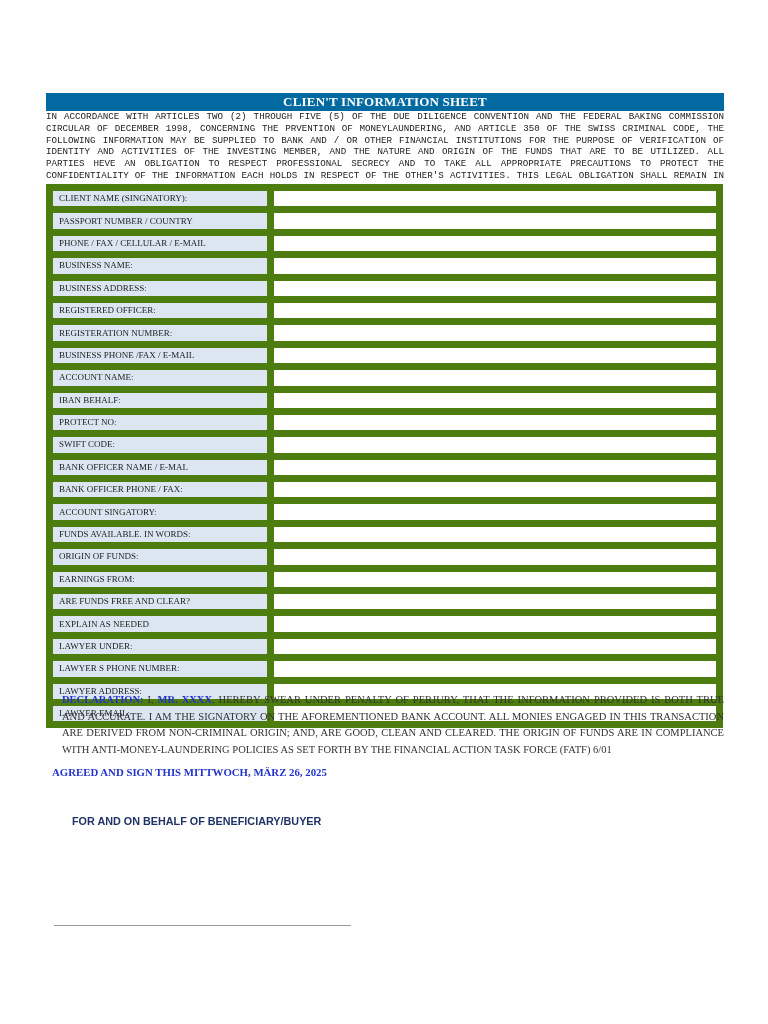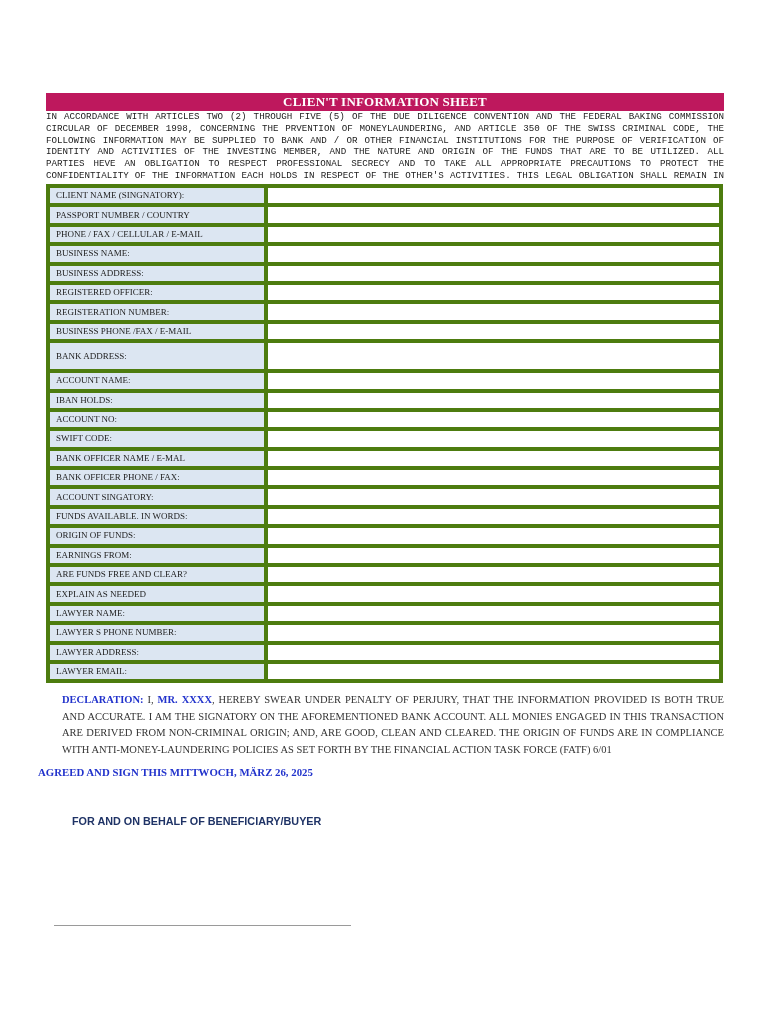--- a/index.html
+++ b/index.html
@@ -1,35 +1,35 @@
 <!DOCTYPE html>
 <html><head>
 <meta charset="utf-8">
 <style>
   html, body { margin:0; padding:0; background:#ffffff; }
   body { width:768px; height:1024px; position:relative; overflow:hidden;
          font-family:"DejaVu Serif","Liberation Serif",serif; color:#222; }
   .page { position:absolute; left:46px; top:93px; width:678px; }
-  .title-bar { background:#be185d; color:#fff; text-align:center;
+  .title-bar { background:#0369a1; color:#fff; text-align:center;
     font-family:"Liberation Serif",serif; font-weight:bold; font-size:13px;
     height:18px; line-height:18px; letter-spacing:0.2px; }
   .intro { font-family:Liberation Mono, monospace; font-size:9.2px; line-height:11.8px;
     text-align:justify; color:#222; margin:0; padding:0 0 0 0; text-transform:uppercase; }
   table.info { position:absolute; left:46px; top:184px; width:677px; border-collapse:collapse;
     font-family:"Liberation Serif",serif; font-size:9px; color:#222; }
-  table.info td { border:4px solid #4d7c0f; padding:0 0 0 6px; height:15.4px; line-height:15px; vertical-align:middle; }
+  table.info td { border:7px solid #4d7c0f; padding:0 0 0 6px; height:15.4px; line-height:15px; vertical-align:middle; }
   table.info td.label { background:#dce6f2; width:208px; white-space:nowrap; }
   table.info td.value { background:#ffffff; }
   table.info tr.short td { height:12.5px; line-height:12px; }
   table.info tr.tall td { height:26px; }
   .declaration { position:absolute; left:54px; top:684px; width:662px;
     font-family:"Liberation Serif",serif; font-size:10.5px; line-height:16.5px;
     text-align:justify; color:#333; margin:8px; }
   .blue { color:#2233cc; font-weight:bold; }
-  .agreed { position:absolute; left:38px; top:766px; font-family:"Liberation Serif",serif;
+  .agreed { position:absolute; left:52px; top:766px; font-family:"Liberation Serif",serif;
     font-weight:bold; font-size:10.8px; color:#2233cc; margin:0; }
   .behalf { position:absolute; left:55px; top:798px; font-family:Liberation Sans, sans-serif;
     font-weight:bold; font-size:10.8px; color:#1f3366; margin:17px; }
   .sig-line { position:absolute; left:54px; top:925px; width:297px; height:0;
     border-top:1px solid #9a9a9a; }
 </style>
 </head>
 <body>
 
 <div class="page">
@@ -64,34 +64,30 @@
         <td class="value"></td>
       </tr>
     <tr>
         <td class="label">REGISTERATION NUMBER:</td>
         <td class="value"></td>
       </tr>
     <tr>
         <td class="label">BUSINESS PHONE /FAX / E-MAIL</td>
         <td class="value"></td>
       </tr>
-    <tr class="tall">
-        <td class="label">BANK ADDRESS:</td>
-        <td class="value"></td>
-      </tr>
     <tr>
         <td class="label">ACCOUNT NAME:</td>
         <td class="value"></td>
       </tr>
     <tr>
-        <td class="label">IBAN HOLDS:</td>
+        <td class="label">IBAN BEHALF:</td>
         <td class="value"></td>
       </tr>
     <tr>
-        <td class="label">ACCOUNT NO:</td>
+        <td class="label">PROTECT NO:</td>
         <td class="value"></td>
       </tr>
     <tr>
         <td class="label">SWIFT CODE:</td>
         <td class="value"></td>
       </tr>
     <tr>
         <td class="label">BANK OFFICER NAME / E-MAL</td>
         <td class="value"></td>
       </tr>
@@ -117,21 +113,21 @@
       </tr>
     <tr>
         <td class="label">ARE FUNDS FREE AND CLEAR?</td>
         <td class="value"></td>
       </tr>
     <tr>
         <td class="label">EXPLAIN AS NEEDED</td>
         <td class="value"></td>
       </tr>
     <tr>
-        <td class="label">LAWYER NAME:</td>
+        <td class="label">LAWYER UNDER:</td>
         <td class="value"></td>
       </tr>
     <tr>
         <td class="label">LAWYER S PHONE NUMBER:</td>
         <td class="value"></td>
       </tr>
     <tr>
         <td class="label">LAWYER ADDRESS:</td>
         <td class="value"></td>
       </tr>

